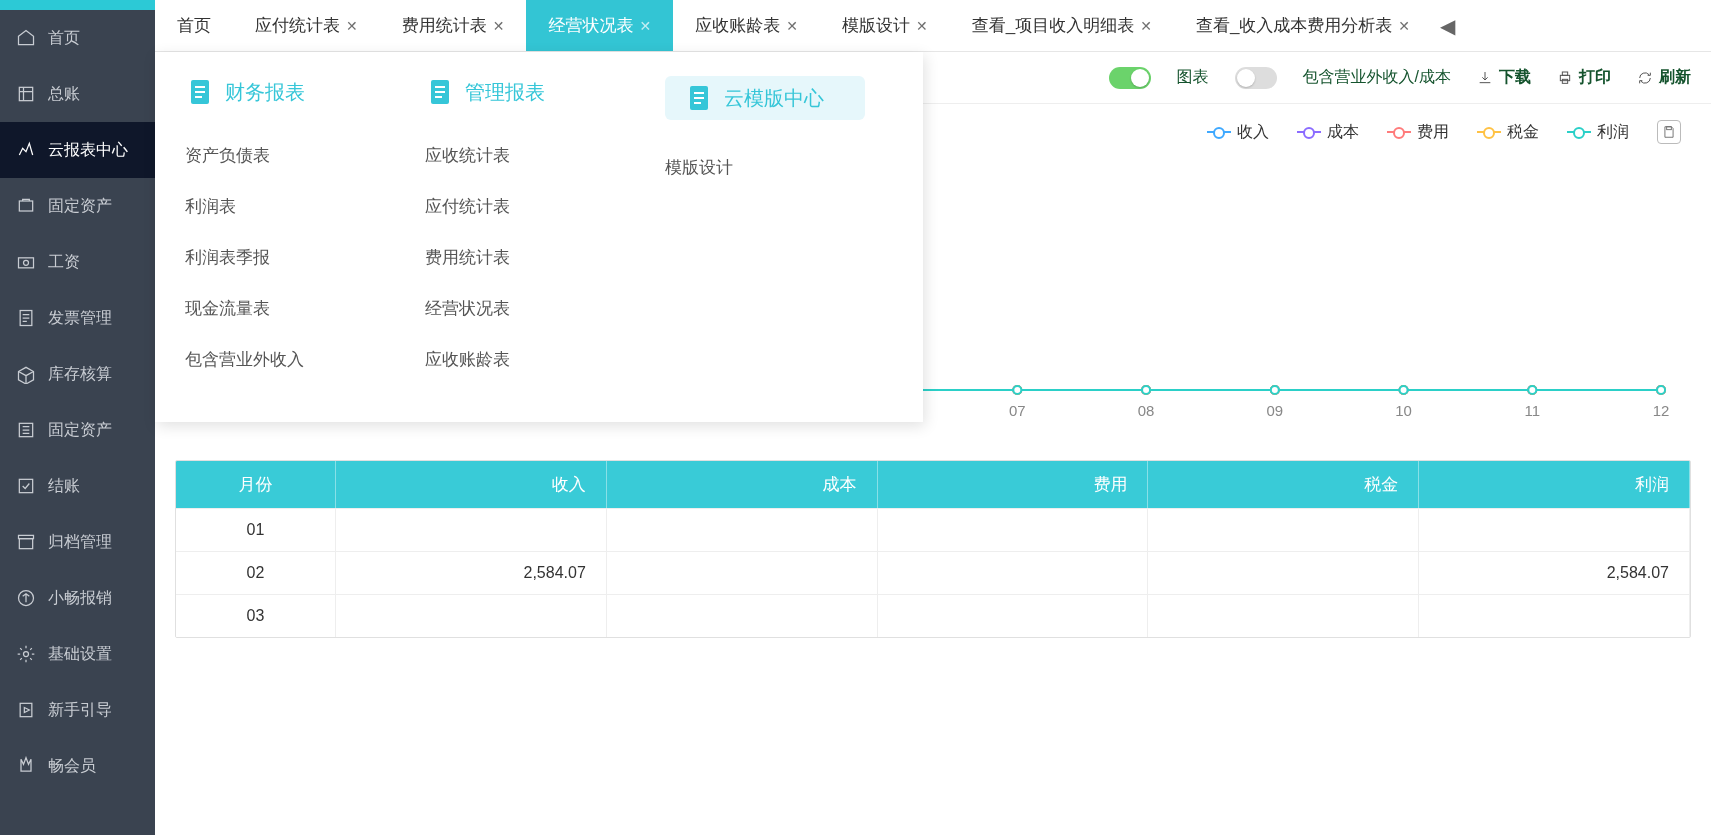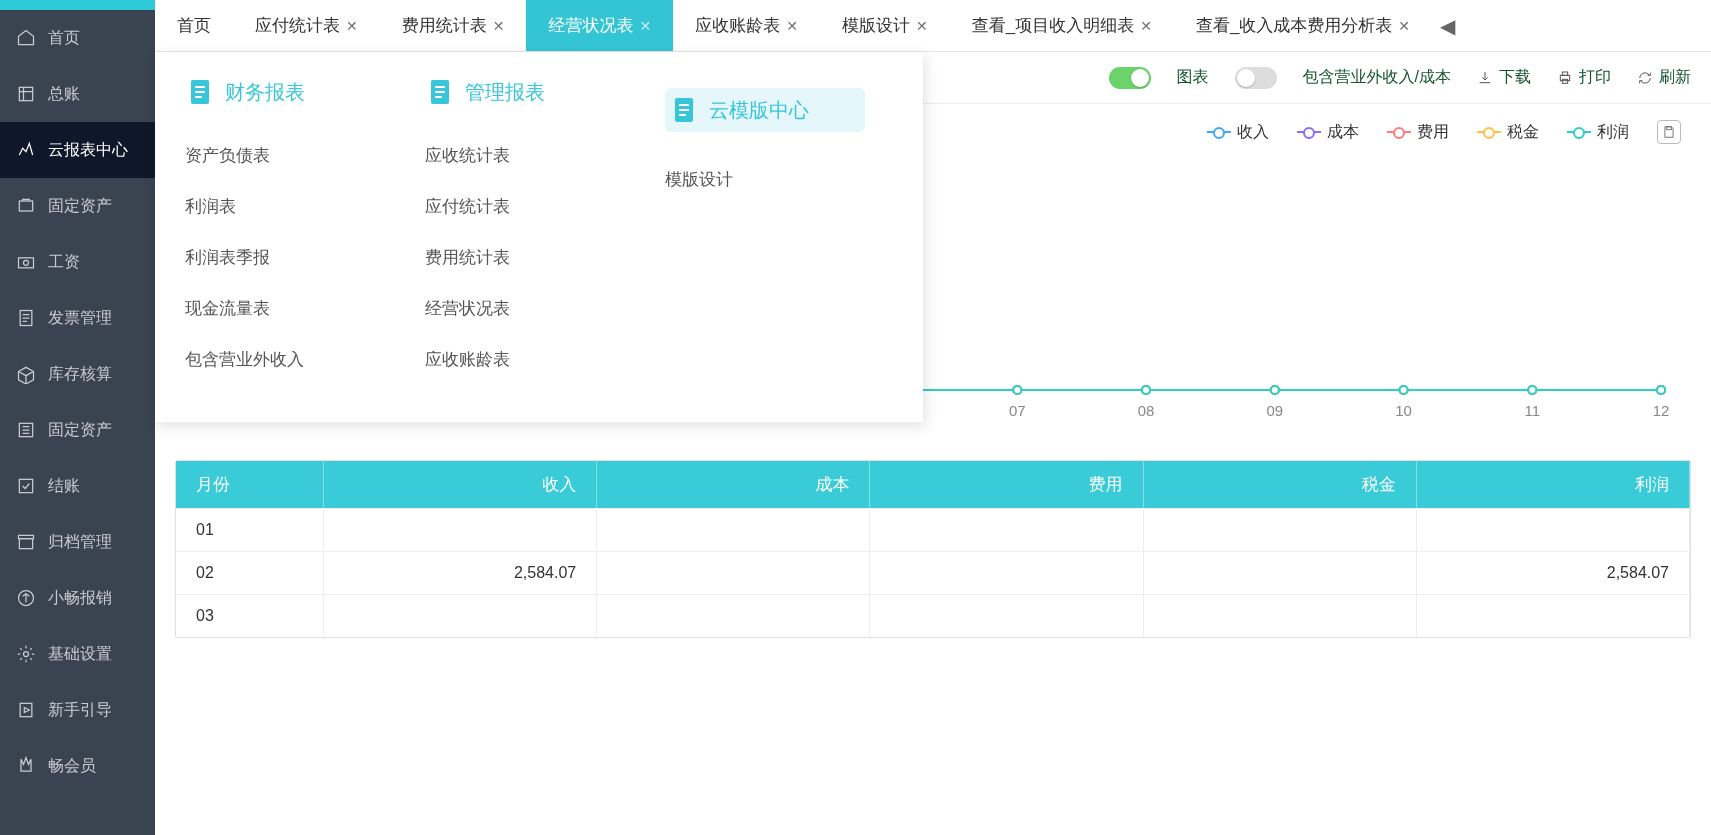--- a/index.html
+++ b/index.html
@@ -24,28 +24,28 @@
 .tab-arrow { display:flex; align-items:center; padding:0 8px; cursor:pointer; font-size:20px; color:#666; }
 
 
 .toolbar { display: flex; height: 52px; align-items: center; justify-content: flex-end; padding: 0 20px; border-bottom: 1px solid #eee; gap: 26px; font-size: 16px; color: #14532d; background:#fff; }
 .toggle { width: 42px; height: 22px; border-radius: 11px; position: relative; cursor: pointer; }
 .toggle.on { background: #6bd36b; }
 .toggle.off { background: #ddd; }
 .toggle::after { content: ""; position: absolute; width: 18px; height: 18px; border-radius: 50%; background: #fff; top: 2px; box-shadow: 0 1px 2px rgba(0,0,0,0.2); }
 .toggle.on::after { right: 2px; }
 .toggle.off::after { left: 2px; }
-.tool-btn { display: flex; align-items: center; gap: 6px; cursor: pointer; }
+.tool-btn { display: flex; align-items: center; gap: 6px; cursor: pointer; font-weight: bold; }
 .tool-btn svg { width:16px; height:16px; stroke:#555; fill:none; stroke-width:1.5; }
 
 
 .mega-menu { position: absolute; top: 52px; left: 0; width: 768px; min-height: 370px; background: #fff; box-shadow: 2px 4px 14px rgba(0,0,0,0.12); z-index: 20; padding: 24px 30px 30px; display: flex; gap: 40px; }
 .mega-col { min-width: 200px; }
 .mega-header { display: flex; align-items: center; gap: 8px; font-size: 20px; color: #36c6d8; margin-bottom: 22px; font-weight: 500; }
-.mega-col.cloud .mega-header { background: #e6f7fb; border-radius: 6px; padding: 6px 4px; margin-top: 12px; }
+.mega-col.cloud .mega-header { background: #e6f7fb; border-radius: 6px; padding: 6px 19px; }
 .mega-header svg { width:32px; height:32px; fill:#36c6d8; }
 .mega-item { font-size: 17px; color: #555; padding: 14px 0; cursor: pointer; }
 
 
 .content { flex:1; padding: 0 20px 20px; display:flex; flex-direction:column; overflow:hidden; }
 
 
 .legend { display:flex; justify-content:flex-end; gap:28px; padding:16px 10px; font-size:16px; color:#333; align-items:center; }
 .legend-item { display:flex; align-items:center; gap:6px; }
 .lg-mark { display:inline-block; width:24px; height:0; border-top:2px solid; position:relative; }
@@ -55,21 +55,21 @@
 
 
 .chart-wrap { height:270px; position:relative; margin:0 10px 30px; }
 .chart-svg { width:100%; height:100%; }
 .chart-svg text { font-size:15px; fill:#888; }
 
 
 .data-table { border:1px solid #e0e0e0; border-radius:2px; overflow:hidden; }
 .thead { display:flex; background:#39cbd7; color:#fff; font-size:17px; }
 .th, .td { padding:12px 20px; border-right:1px solid rgba(255,255,255,0.4); }
-.th:first-child, .td:first-child { width:148px; text-align:left; }
+.th:first-child, .td:first-child { width:160px; text-align:center; }
 .th:not(:first-child), .td:not(:first-child) { flex:1; text-align:right; }
 .trow { display:flex; border-top:1px solid #eee; font-size:16px; color:#333; background:#fff; }
 .trow .td { border-right:1px solid #eee; }
 </style>
 </head>
 <body>
 
 <nav class="sidebar">
   <div class="sidebar-top"></div>
   <div id="sidebar-items">

